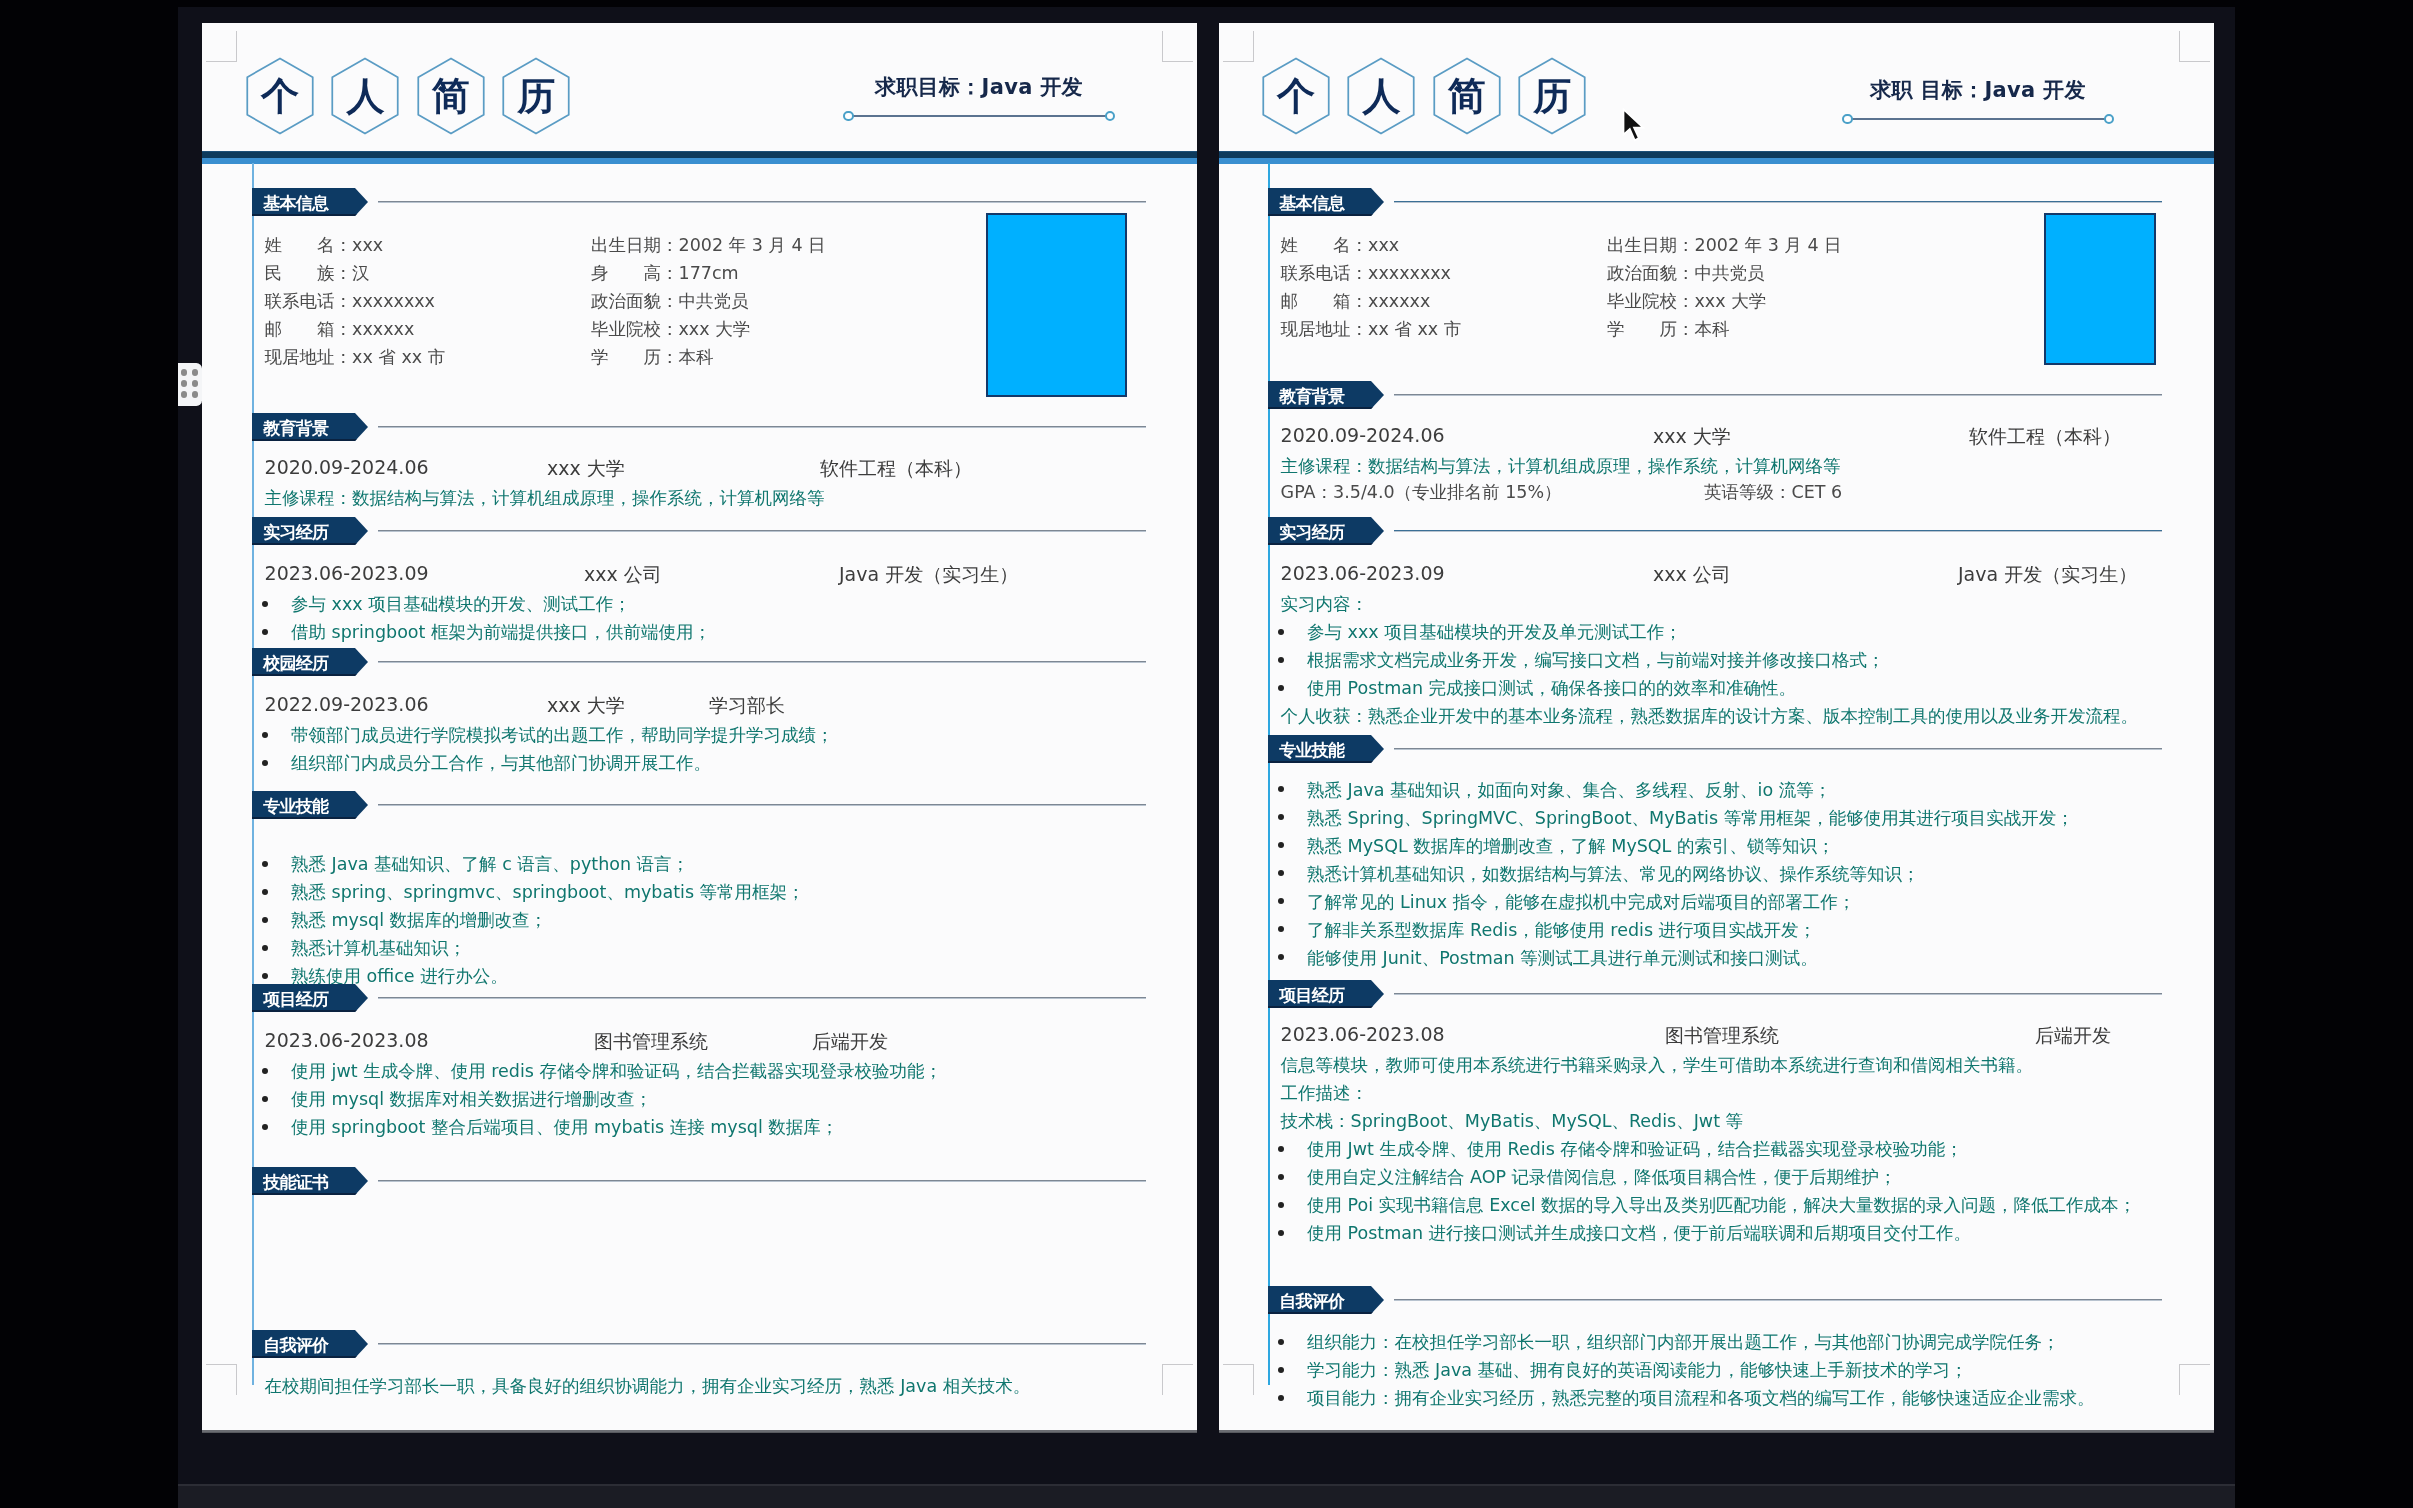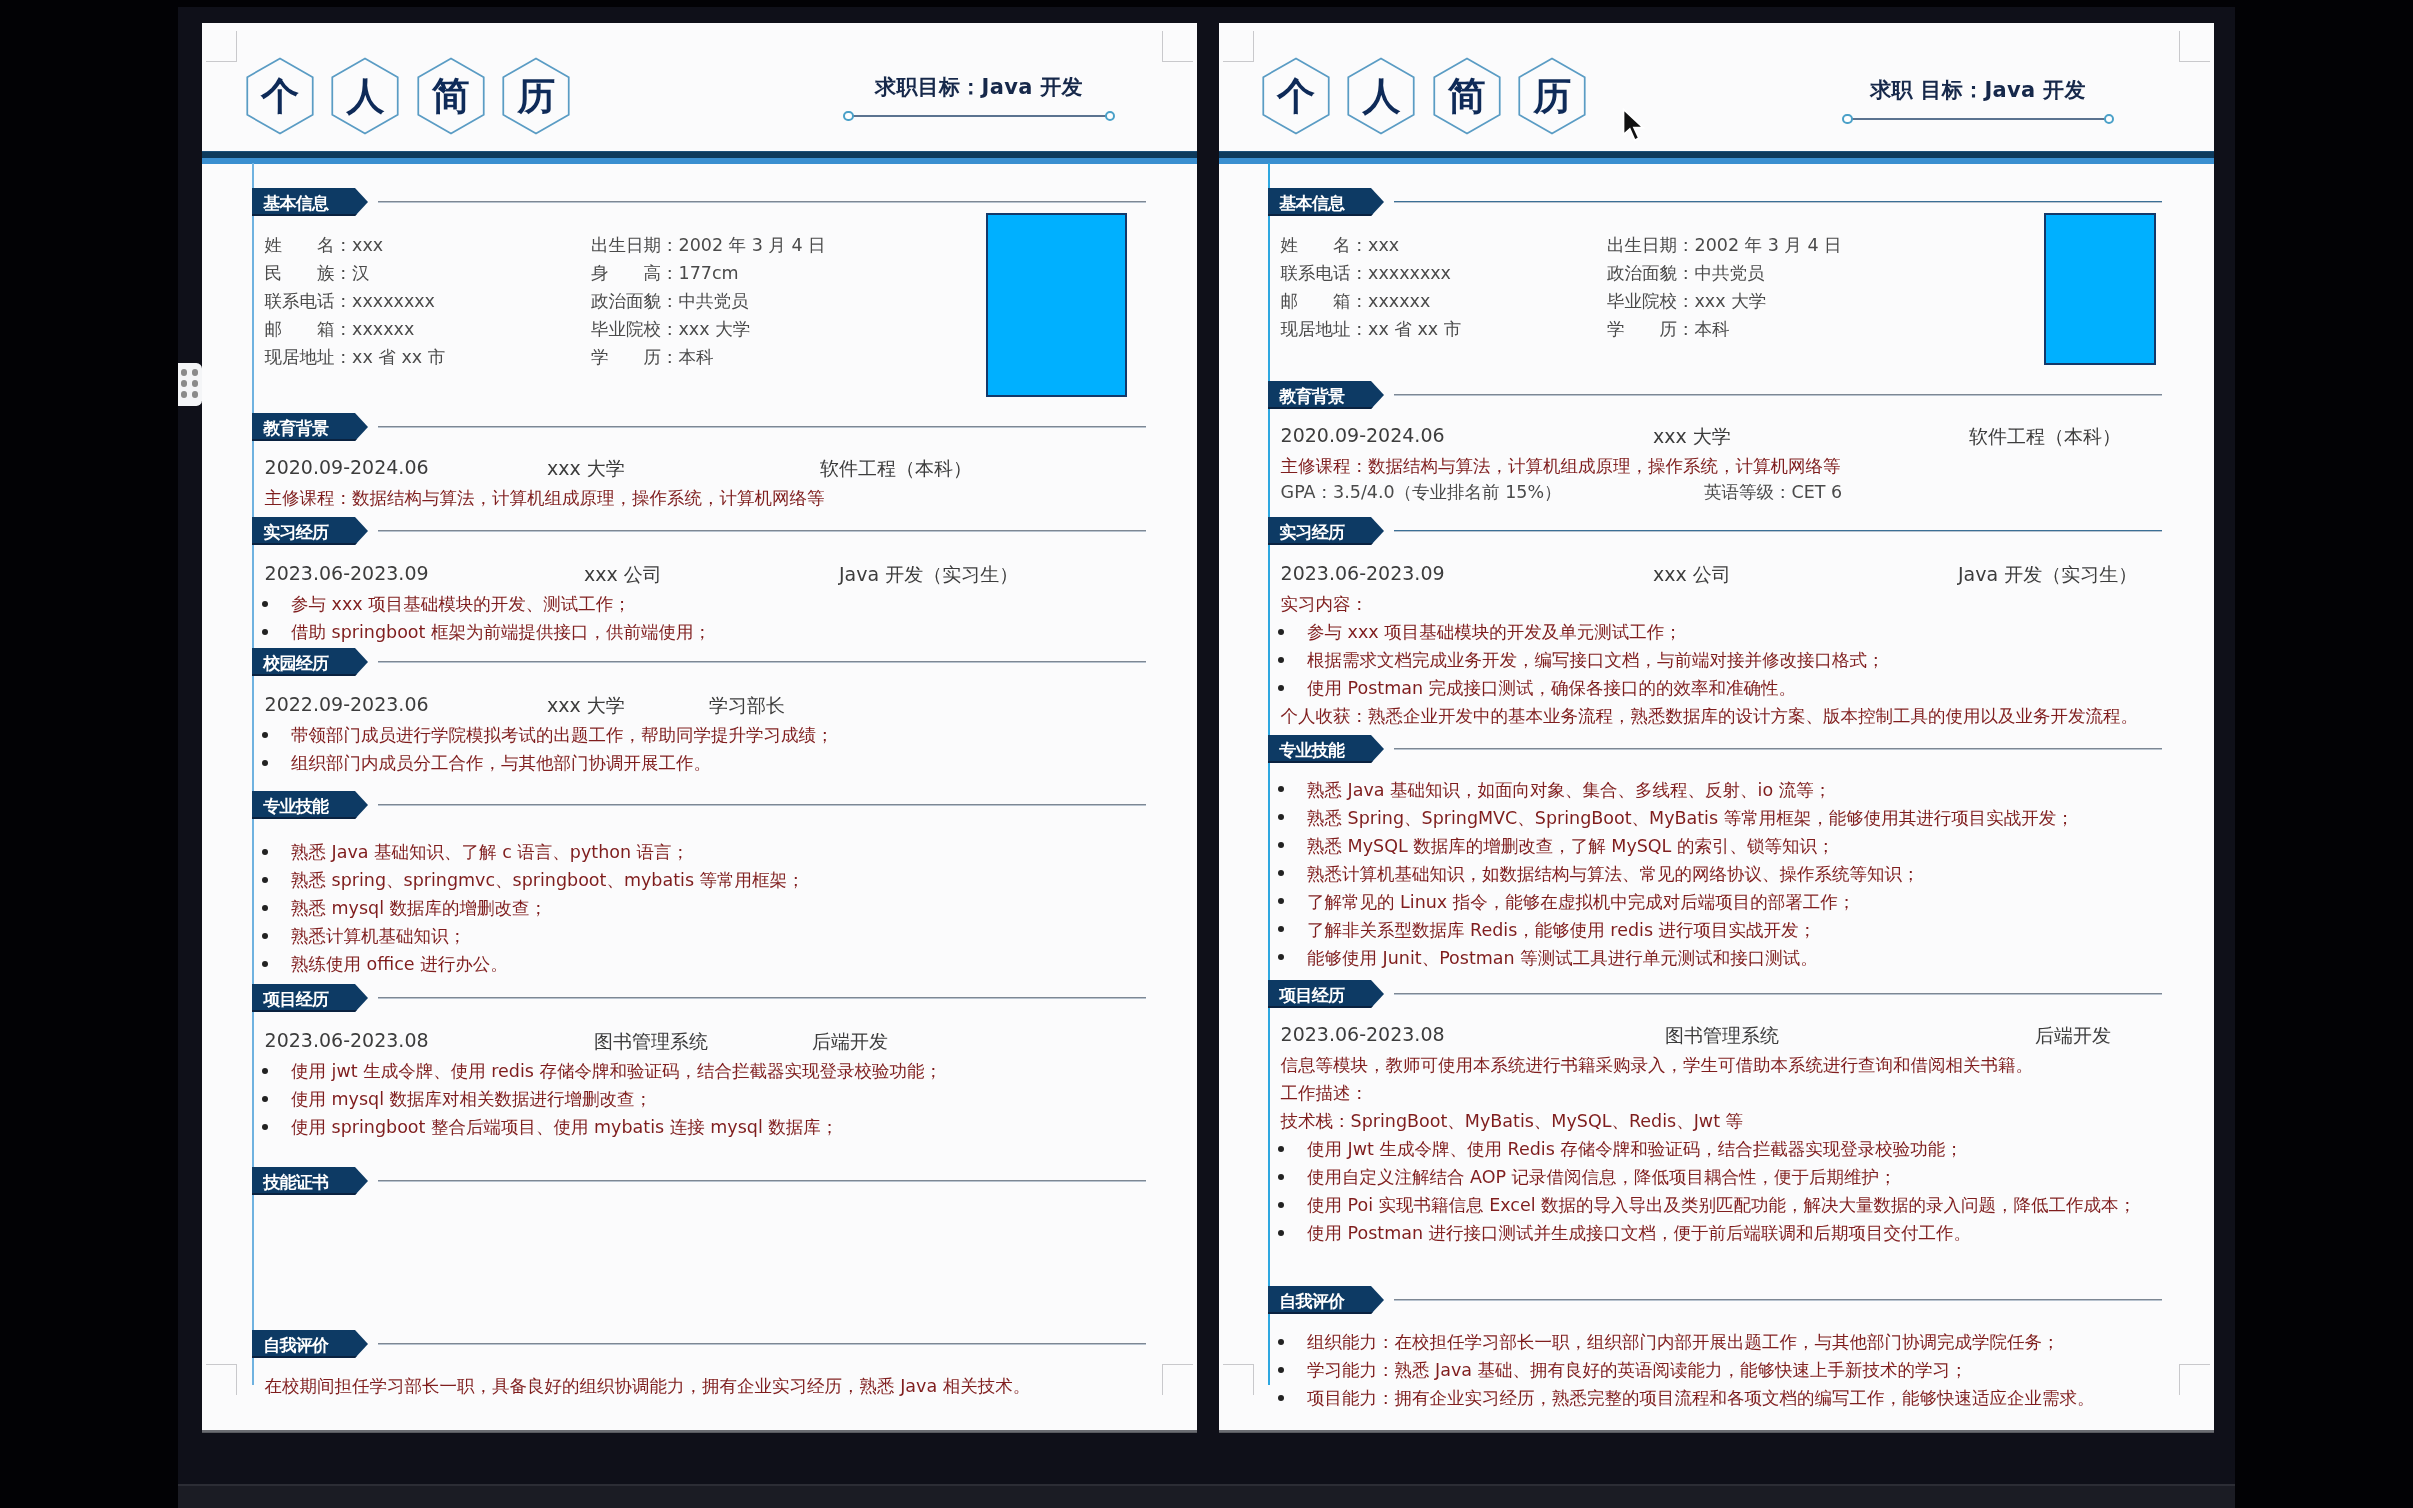--- a/index.html
+++ b/index.html
@@ -40,21 +40,21 @@
   .banner .light { height: 5.6px; background: #3a8fd0; }
 
   .vline { position: absolute; left: 50px; top: 140px; width: 2.1px; height: 1222px; background: #6fb2e0; }
 
   .section { position: absolute; left: 50px; width: 894px; }
   .sec-head { position: relative; height: 28px; }
   .badge { position: absolute; left: 0; top: 0; height: 28px; width: 116px; background: #0d3a64; clip-path: polygon(0 0, 103px 0, 116px 50%, 103px 100%, 0 100%); border-bottom: 2.1px solid #0a2240; }
   .badge span { position: absolute; left: 11.2px; top: 3.5px; font-size: 17px; font-weight: bold; color: #ffffff; letter-spacing: -0.7px; }
   .sec-line { position: absolute; left: 126px; right: 0; top: 12.6px; height: 2.8px; background: #7d8793; border-bottom: 0.7px solid #b8c3cf; }
 
-  .body-text { color: #7f1d1d; font-size: 17.5px; line-height: 28px; }
+  .body-text { color: #0f766e; font-size: 17.5px; line-height: 28px; }
   .row3 { position: relative; height: 28px; font-size: 19px; color: #3c3c3c; }
   .row3 span { position: absolute; top: 0; white-space: nowrap; }
   ul.bullets { list-style: none; }
   ul.bullets li { position: relative; padding-left: 39px; white-space: nowrap; }
   ul.bullets li::before { content: ""; position: absolute; left: 9.8px; top: 10.5px; width: 6.3px; height: 6.3px; border-radius: 50%; background: #222; }
   .plain { white-space: nowrap; padding-left: 12.6px; }
 
   .info-grid { position: relative; padding-left: 12.6px; }
   .info-grid .col { position: absolute; top: 0; }
   .info-grid .line { font-size: 17.5px; color: #4a4a4a; line-height: 28px; white-space: nowrap; }
@@ -203,21 +203,21 @@
     </ul>
   </div>
 
   <div class="section" style="top:768px;">
     <div class="sec-head">
         <div class="badge">
           <span>专业技能</span>
         </div>
         <div class="sec-line"></div>
       </div>
-    <ul class="bullets body-text" style="margin-top:19px;">
+    <ul class="bullets body-text" style="margin-top:31px;">
       <li>熟悉 Java 基础知识、了解 c 语言、python 语言；</li>
       <li>熟悉 spring、springmvc、springboot、mybatis 等常用框架；</li>
       <li>熟悉 mysql 数据库的增删改查；</li>
       <li>熟悉计算机基础知识；</li>
       <li>熟练使用 office 进行办公。</li>
     </ul>
   </div>
 
   <div class="section" style="top:961px;">
     <div class="sec-head">

